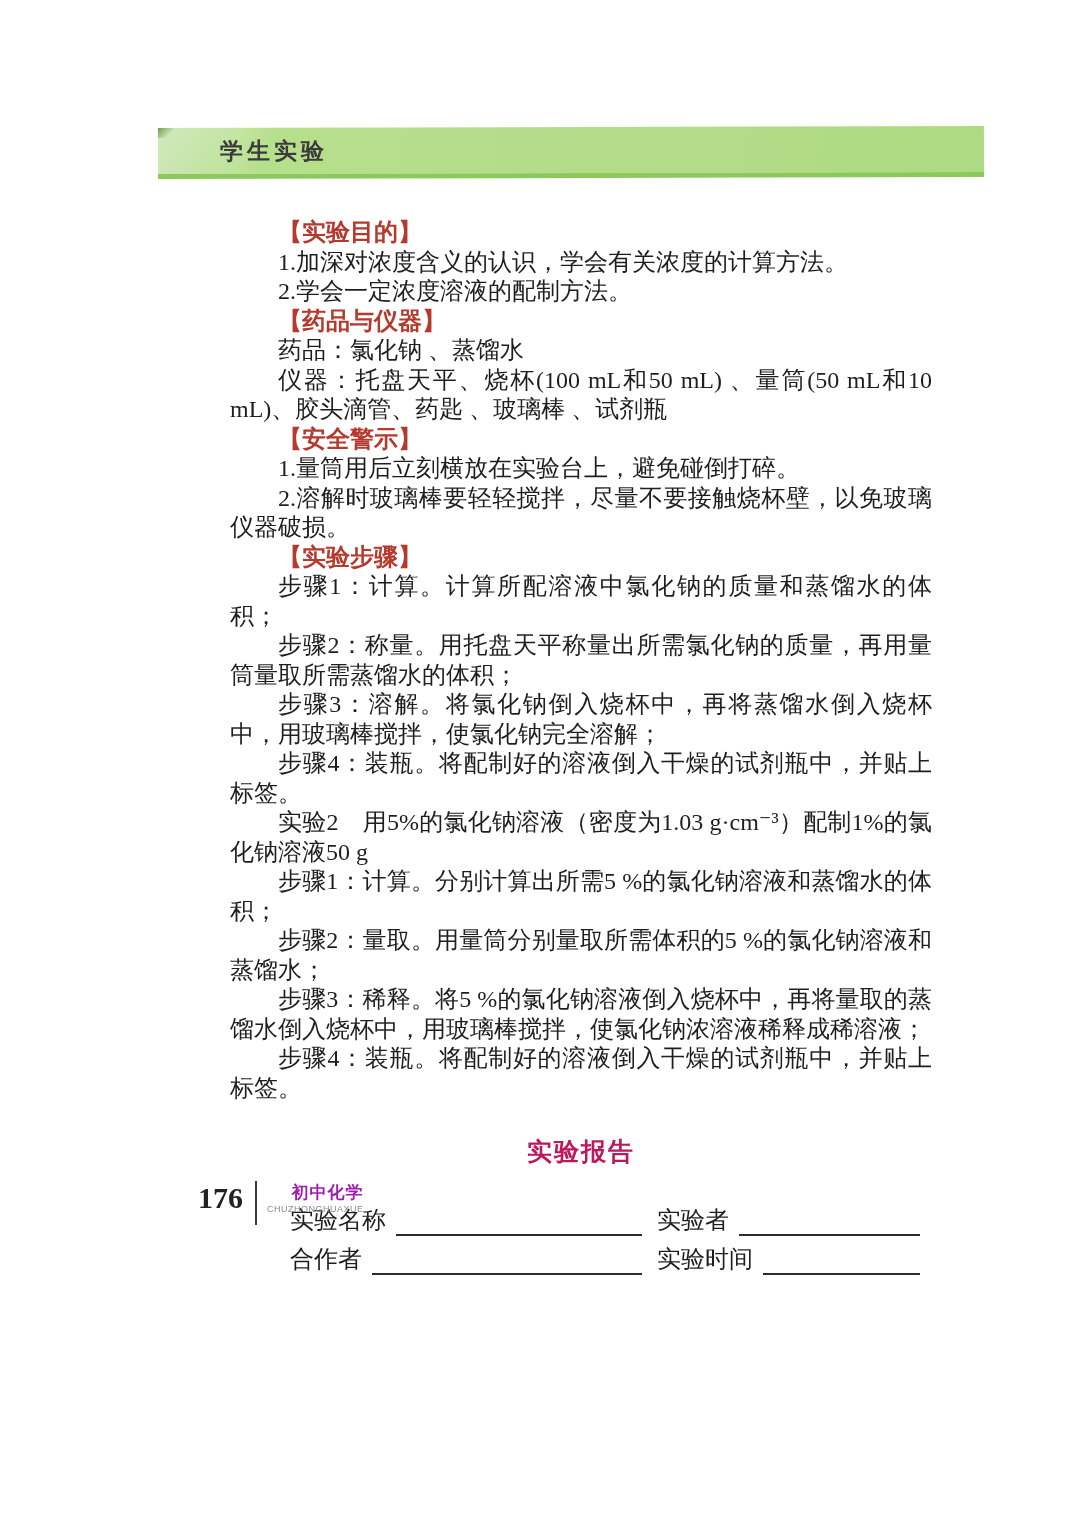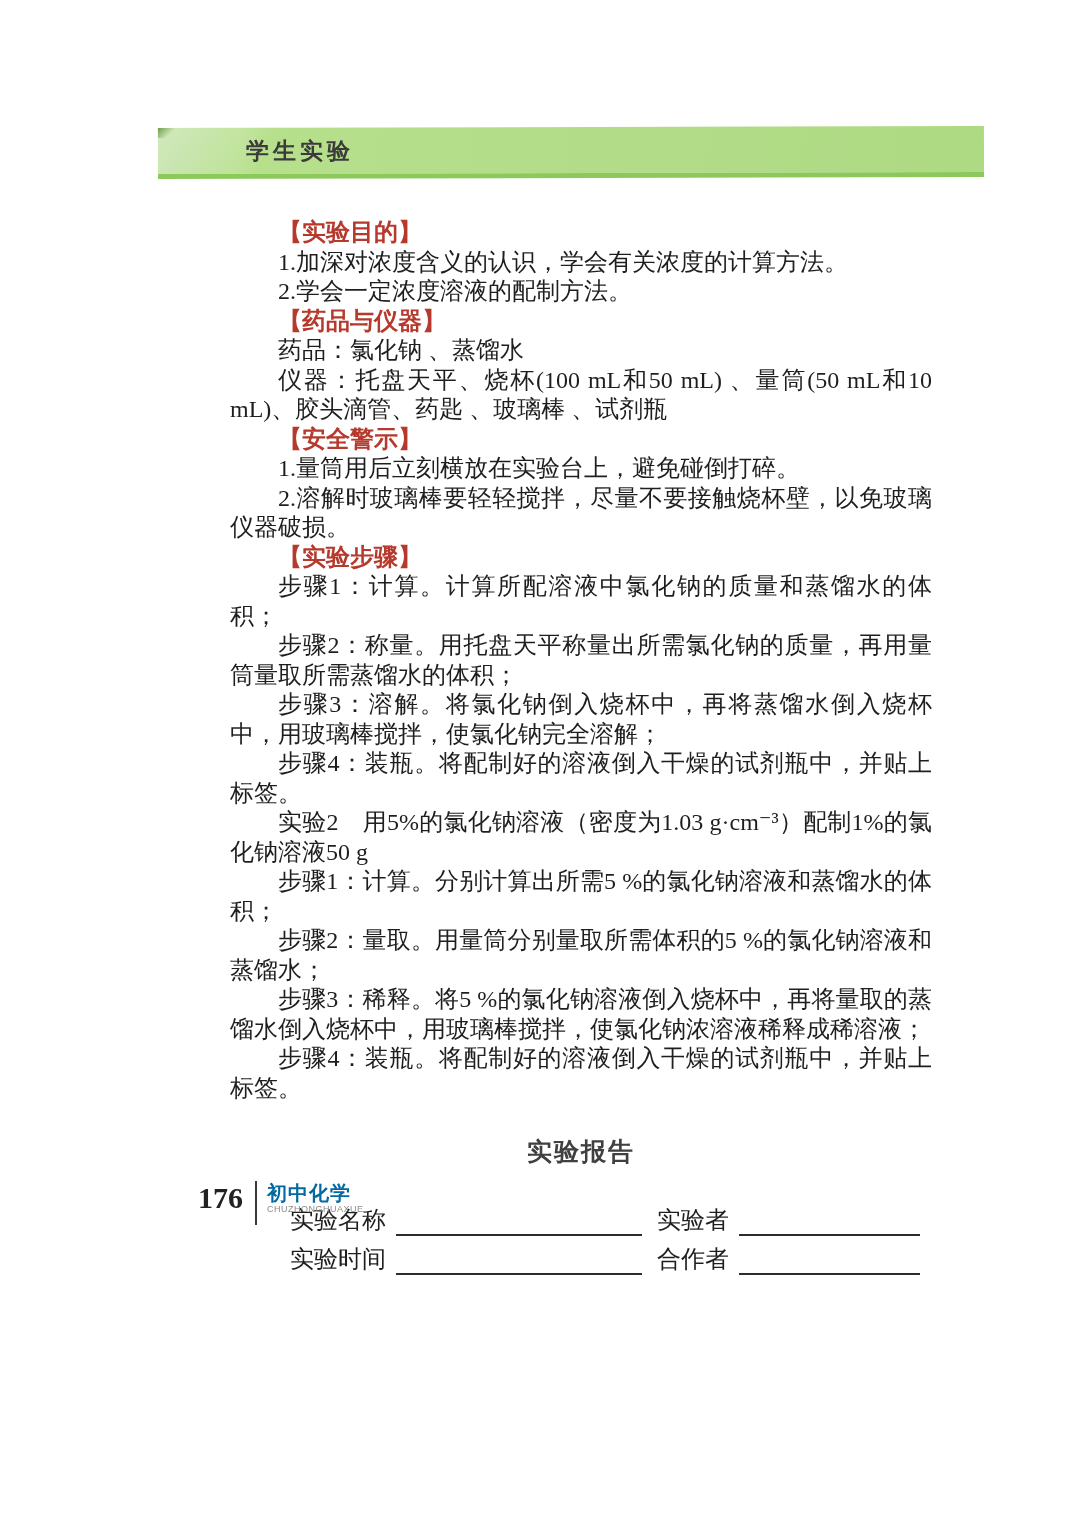--- a/index.html
+++ b/index.html
@@ -18,21 +18,21 @@
       linear-gradient(100deg,#9ccf6f 0%,#b7e08d 10%,#b3dc88 55%,#aeda83 100%);
     border-bottom:5px solid #8bc95b;
     display:flex;align-items:center;
     transform:rotate(-0.15deg);
   }
   .banner::before{
     content:"";position:absolute;left:0;top:0;width:16px;height:10px;
     background:linear-gradient(135deg,#6f9c4c 0%,rgba(111,156,76,0) 70%);
   }
   .banner-label{
-    margin-left:88px;
+    margin-left:62px;
     font-family:"Liberation Sans","DejaVu Sans",sans-serif;
     font-weight:bold;font-size:23px;color:#3b3b3b;letter-spacing:4px;
   }
 
   
   .content{position:absolute;left:230px;top:218px;width:702px;}
   .doc-title{
     margin:0 0 30px 0;text-align:center;
     font-family:"Liberation Sans","DejaVu Sans",sans-serif;
     font-weight:bold;font-size:35px;color:#141414;letter-spacing:1px;
@@ -40,38 +40,38 @@
   p.line{
     margin:0;font-size:24px;line-height:29.5px;text-indent:2em;
     color:#1e1e1e;text-align:justify;
   }
   p.line.heading{color:#b5392c;font-weight:bold;}
 
   
   .report-title{
     margin:32px 0 0 0;text-align:center;
     font-family:"Liberation Sans","DejaVu Sans",sans-serif;
-    font-weight:bold;font-size:25px;color:#404040;letter-spacing:2px;
+    font-weight:bold;font-size:25px;color:#be185d;letter-spacing:2px;
   }
   .report-form{
     margin-top:38px;margin-left:60px;width:630px;
     display:grid;grid-template-columns:352px 263px;column-gap:15px;row-gap:9px;
   }
   .field{display:flex;align-items:flex-end;font-size:24px;height:30px;justify-content:space-between;}
   .field-label{white-space:nowrap;color:#1e1e1e;}
   .field-line{flex:1;border-bottom:2px solid #2c2c2c;height:26px;margin-left:10px;}
 
   
   .footer{position:absolute;left:198px;top:1181px;display:flex;align-items:flex-start;}
   .page-number{font-size:30px;font-weight:bold;color:#222;line-height:34px;}
   .footer-divider{width:2px;background:#3a3a3a;height:44px;margin:0 10px 0 12px;}
   .book-info{display:flex;flex-direction:column;justify-content:flex-start;padding-top:2px;}
   .book-title{
     font-family:"Liberation Sans","DejaVu Sans",sans-serif;
-    font-weight:bold;font-size:20px;color:#0369a1;line-height:20px;letter-spacing:1px;
+    font-weight:bold;font-size:17px;color:#a21caf;line-height:20px;letter-spacing:1px;text-align:right;
   }
   .book-subtitle{
     font-family:"Liberation Sans","DejaVu Sans",sans-serif;
     font-size:9px;color:#8a8a8a;letter-spacing:0.5px;line-height:12px;
   }
 </style>
 </head>
 <body>
 
 <div class="page">
@@ -110,25 +110,25 @@
     <div class="report-form">
       <div class="field">
         <span class="field-label">实验名称</span>
         <span class="field-line"></span>
       </div>
       <div class="field">
         <span class="field-label">实验者</span>
         <span class="field-line"></span>
       </div>
       <div class="field">
-        <span class="field-label">实验时间</span>
+        <span class="field-label">合作者</span>
         <span class="field-line"></span>
       </div>
       <div class="field">
-        <span class="field-label">合作者</span>
+        <span class="field-label">实验时间</span>
         <span class="field-line"></span>
       </div>
     </div>
   </div>
 
   <div class="footer">
     <span class="page-number">176</span>
     <span class="footer-divider"></span>
     <span class="book-info">
       <span class="book-title">初中化学</span>

